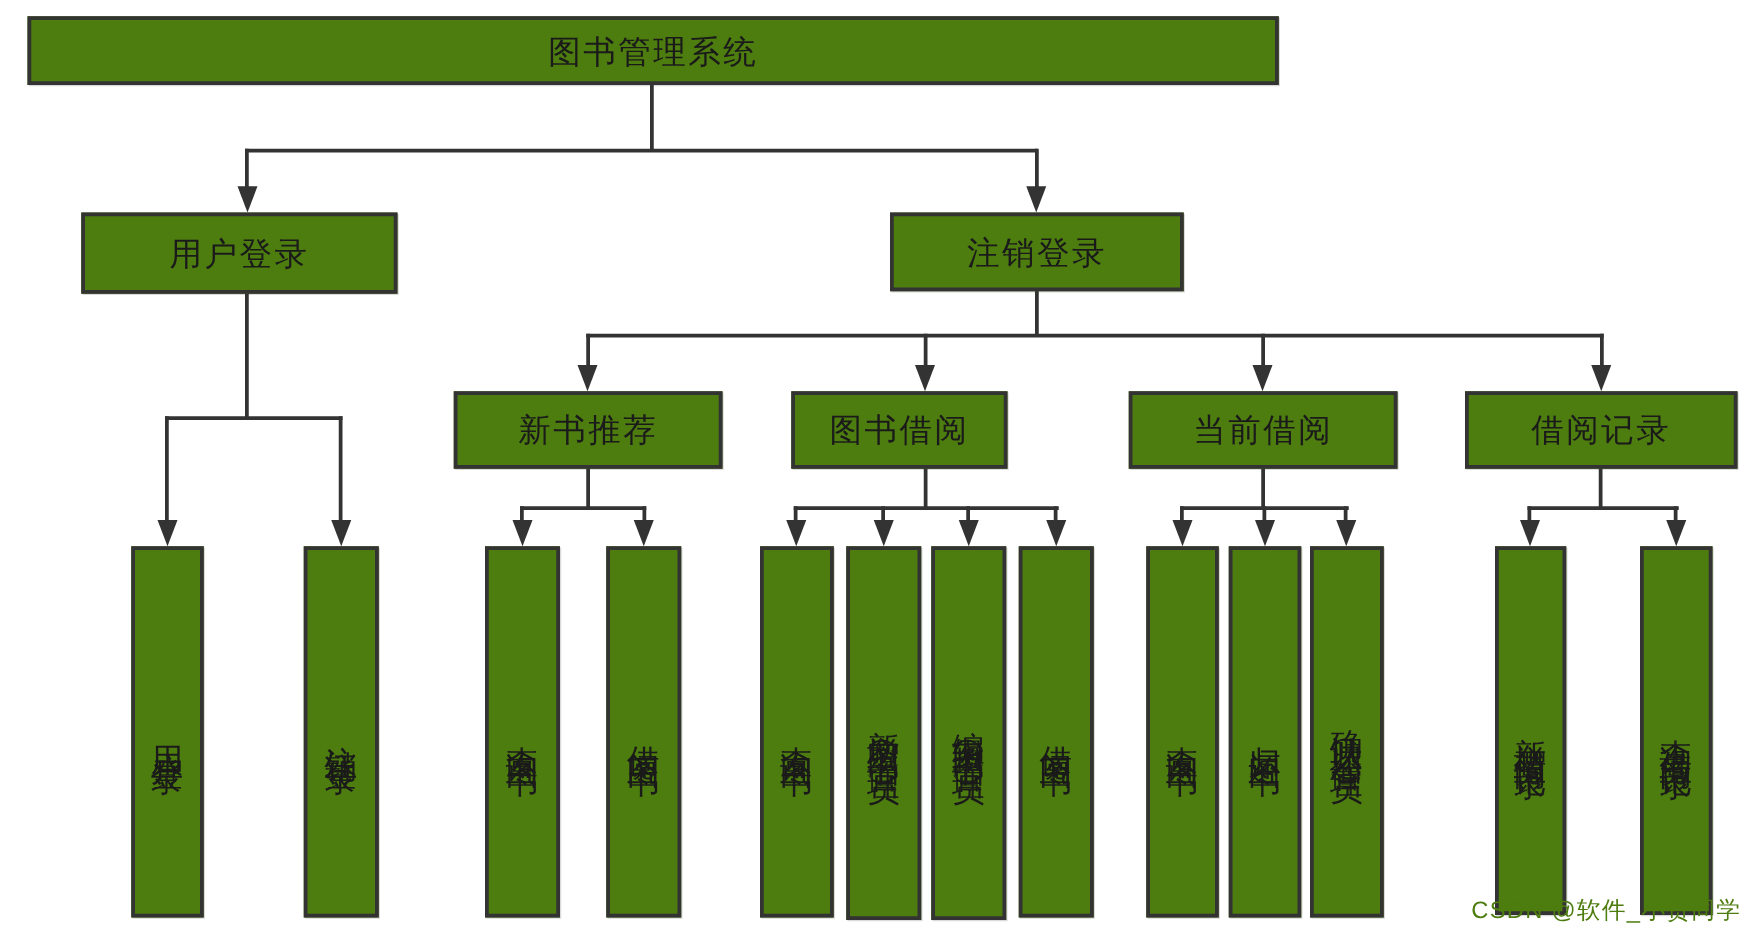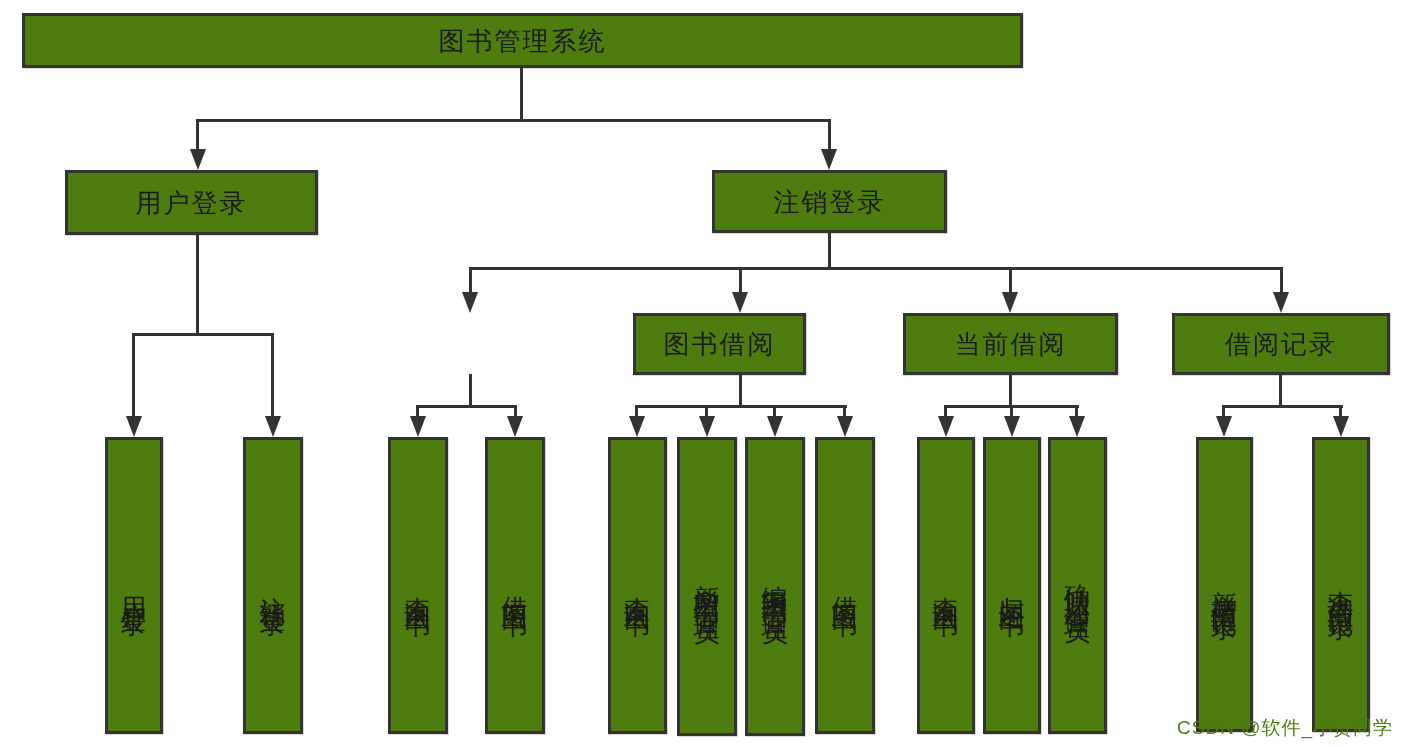--- a/index.html
+++ b/index.html
@@ -98,20 +98,23 @@
     <span class="lbl">图书管理系统</span>
   </div>
 
   <div class="node h" style="left:65px;top:170px;width:253px;height:65px">
     <span class="lbl">用户登录</span>
   </div>
   <div class="node h" style="left:712px;top:170px;width:235px;height:63px">
     <span class="lbl">注销登录</span>
   </div>
 
+  <div class="node h" style="left:363px;top:313px;width:215px;height:62px">
+    <span class="lbl">新书推荐</span>
+  </div>
   <div class="node h" style="left:633px;top:313px;width:173px;height:62px">
     <span class="lbl">图书借阅</span>
   </div>
   <div class="node h" style="left:1172px;top:313px;width:218px;height:62px">
     <span class="lbl">借阅记录</span>
   </div>
   <div class="node h" style="left:903px;top:313px;width:215px;height:62px">
     <span class="lbl">当前借阅</span>
   </div>
 

